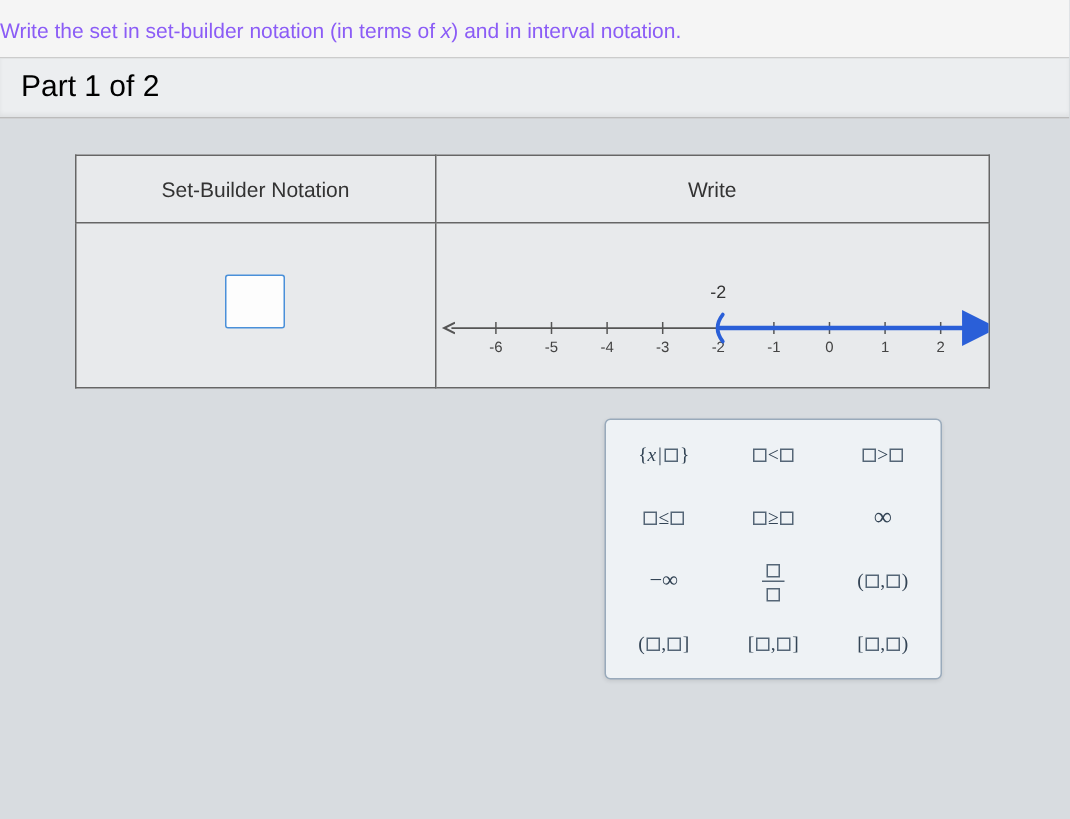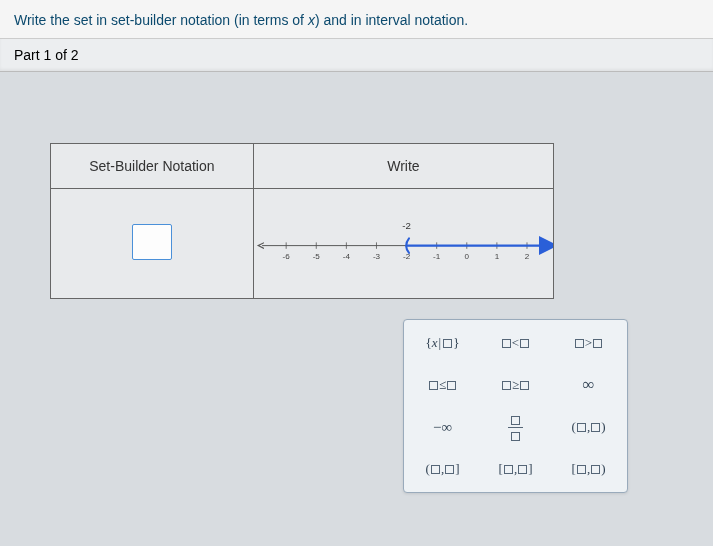--- a/index.html
+++ b/index.html
@@ -5,41 +5,40 @@
   * { box-sizing: border-box; margin: 0; padding: 0; }
   body {
     font-family: Arial, sans-serif;
     background: #d8dce0;
     width: 713px;
     height: 546px;
     overflow: hidden;
   }
   .header {
     background: #f5f5f5;
-    padding: 12px 14px 10px;
+    padding: 12px 0 10px;
     font-size: 14px;
-    color: #0c4a6e;
+    color: #8b5cf6;
     border-bottom: 1px solid #ccc;
   }
   .header em { font-style: italic; }
   .part-row {
     background: #eceef0;
     padding: 8px 14px;
-    font-size: 14px;
+    font-size: 20px;
     border-bottom: 1px solid #bbb;
     box-shadow: inset 0 -2px 3px rgba(0,0,0,0.05);
   }
   .content {
     padding: 24px 40px 10px 50px;
   }
   .main-table {
     border-collapse: collapse;
-    width: 504px;
+    width: 610px;
     background: #e8eaec;
-    margin-top: 47px;
   }
   .main-table th, .main-table td {
     border: 1px solid #666;
     padding: 0;
     vertical-align: middle;
     text-align: center;
   }
   .main-table th {
     font-weight: normal;
     font-size: 14px;

